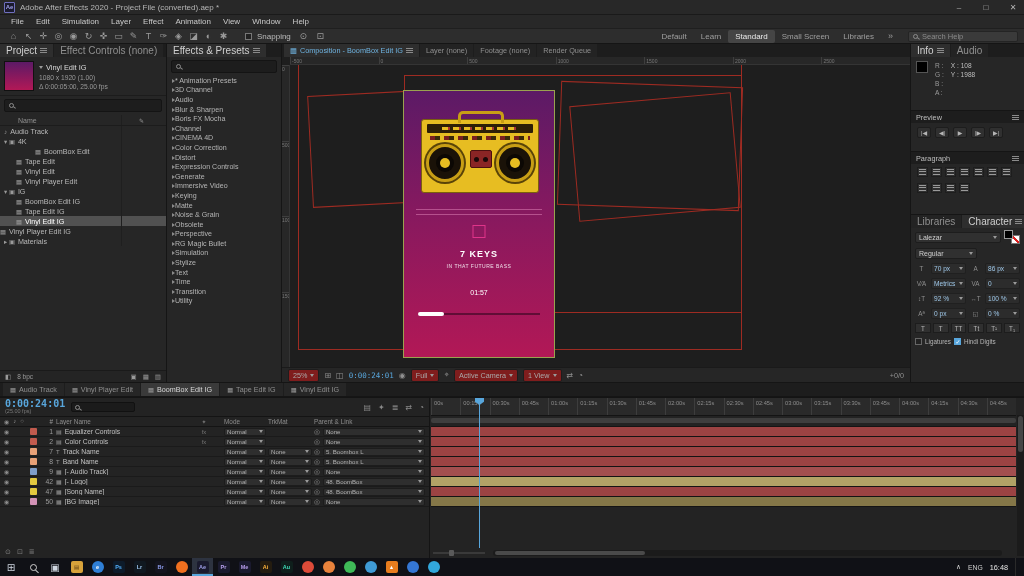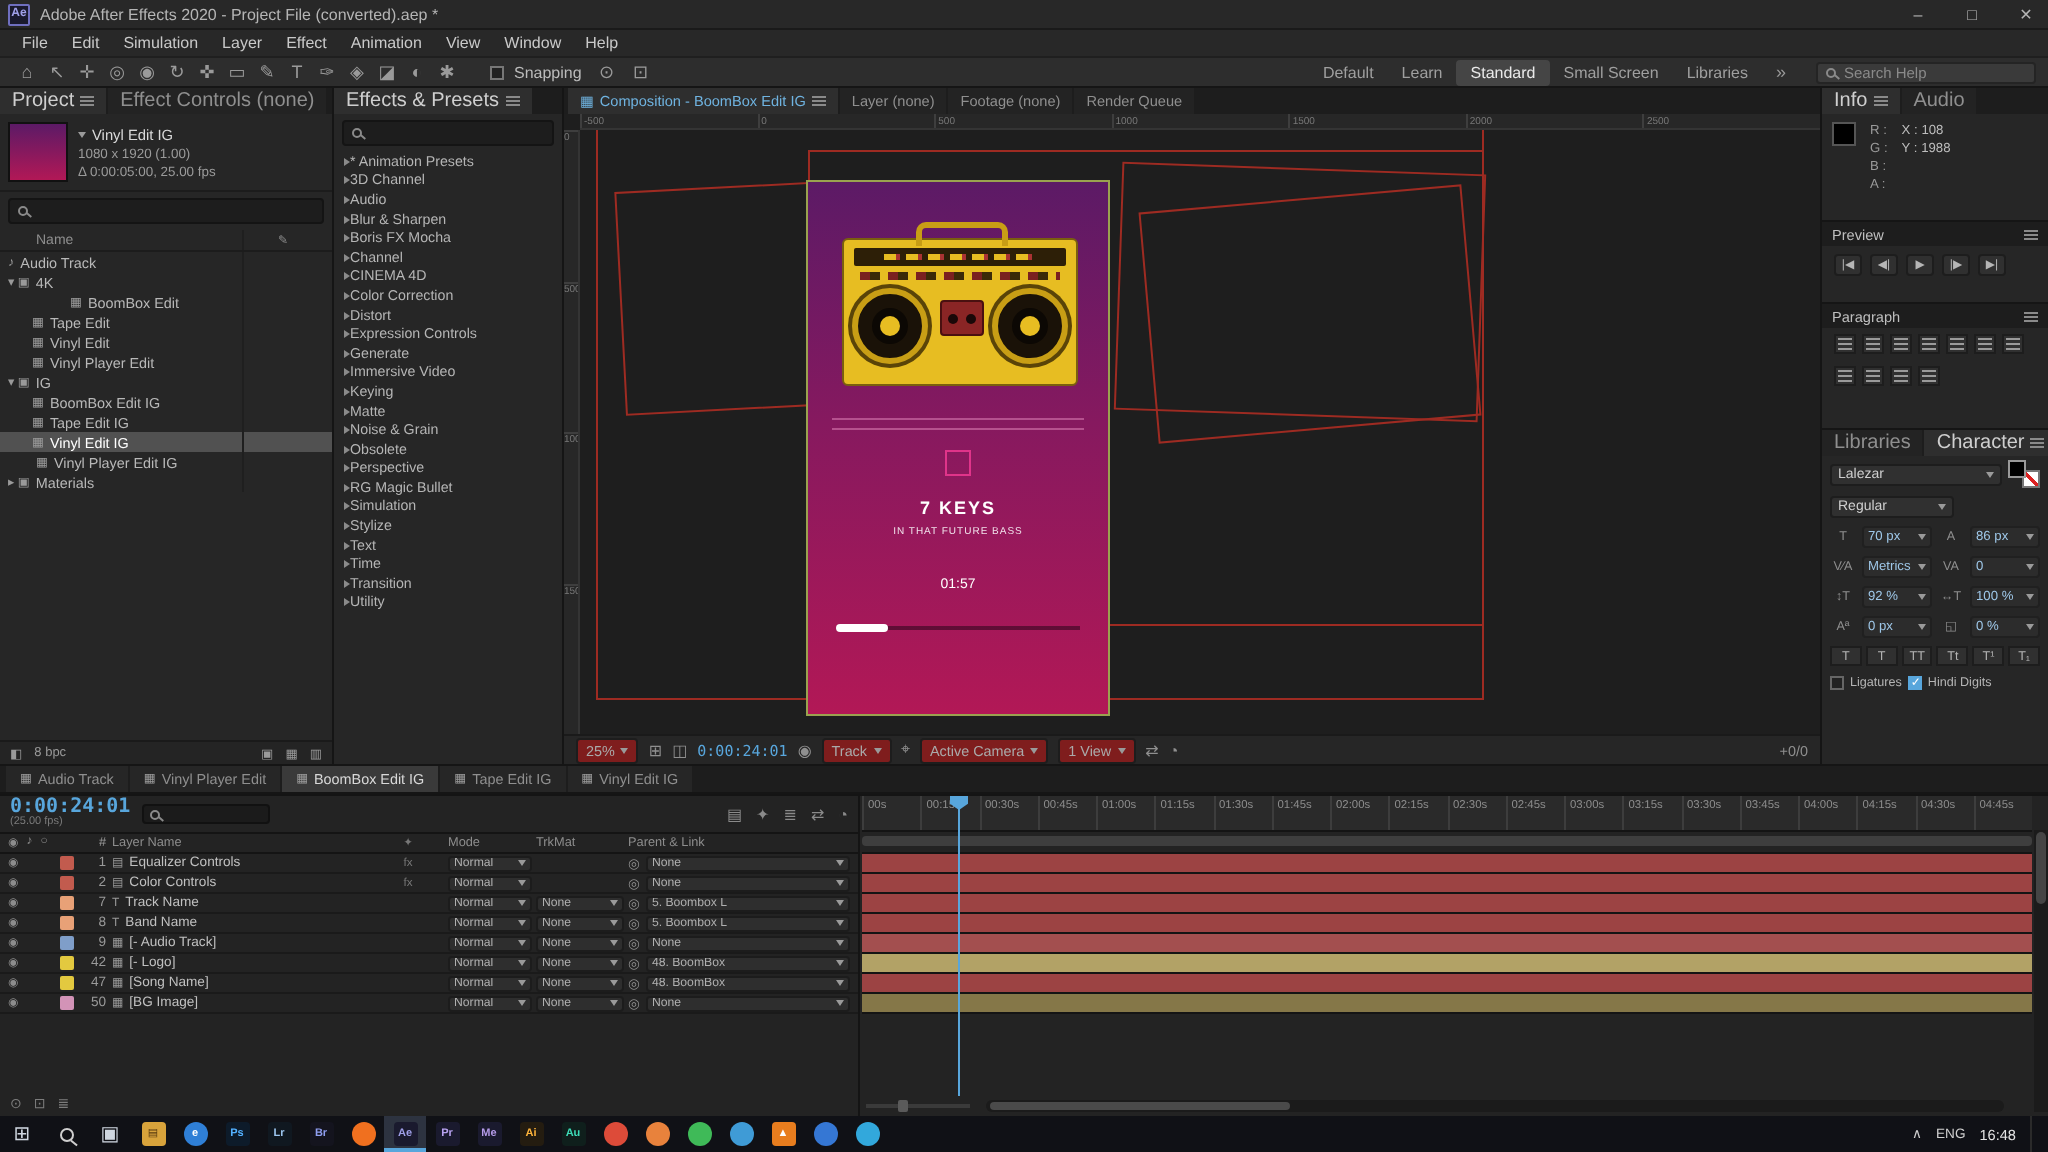--- a/index.html
+++ b/index.html
@@ -336,21 +336,21 @@
         <span>BoomBox Edit IG</span>
       </div>
         <div class="titem" style="padding-left: 16px;">
         <span class="ticon">▦</span>
         <span>Tape Edit IG</span>
       </div>
         <div class="titem selected" style="padding-left: 16px;">
         <span class="ticon">▦</span>
         <span>Vinyl Edit IG</span>
       </div>
-        <div class="titem" style="padding-left: 18px;">
+        <div class="titem" style="padding-left: 0;">
         <span class="ticon">▦</span>
         <span>Vinyl Player Edit IG</span>
       </div>
         <div class="titem">
         <span class="ticon">▸ ▣</span>
         <span>Materials</span>
       </div>
       </div>
     <div class="pfoot">
       <span>◧</span>
@@ -542,21 +542,21 @@
     <div class="vctrl">
       <span class="vsel">
         <span>25%</span>
           <span class="caret"></span>
       </span>
       <span class="vicon">⊞</span>
       <span class="vicon">◫</span>
       <span class="vtime">0:00:24:01</span>
       <span class="vicon">◉</span>
       <span class="vsel">
-        <span>Track</span>
+        <span>Full</span>
           <span class="caret"></span>
       </span>
       <span class="vicon">⌖</span>
       <span class="vsel">
         <span>Active Camera</span>
           <span class="caret"></span>
       </span>
       <span class="vsel">
         <span>1 View</span>
           <span class="caret"></span>

